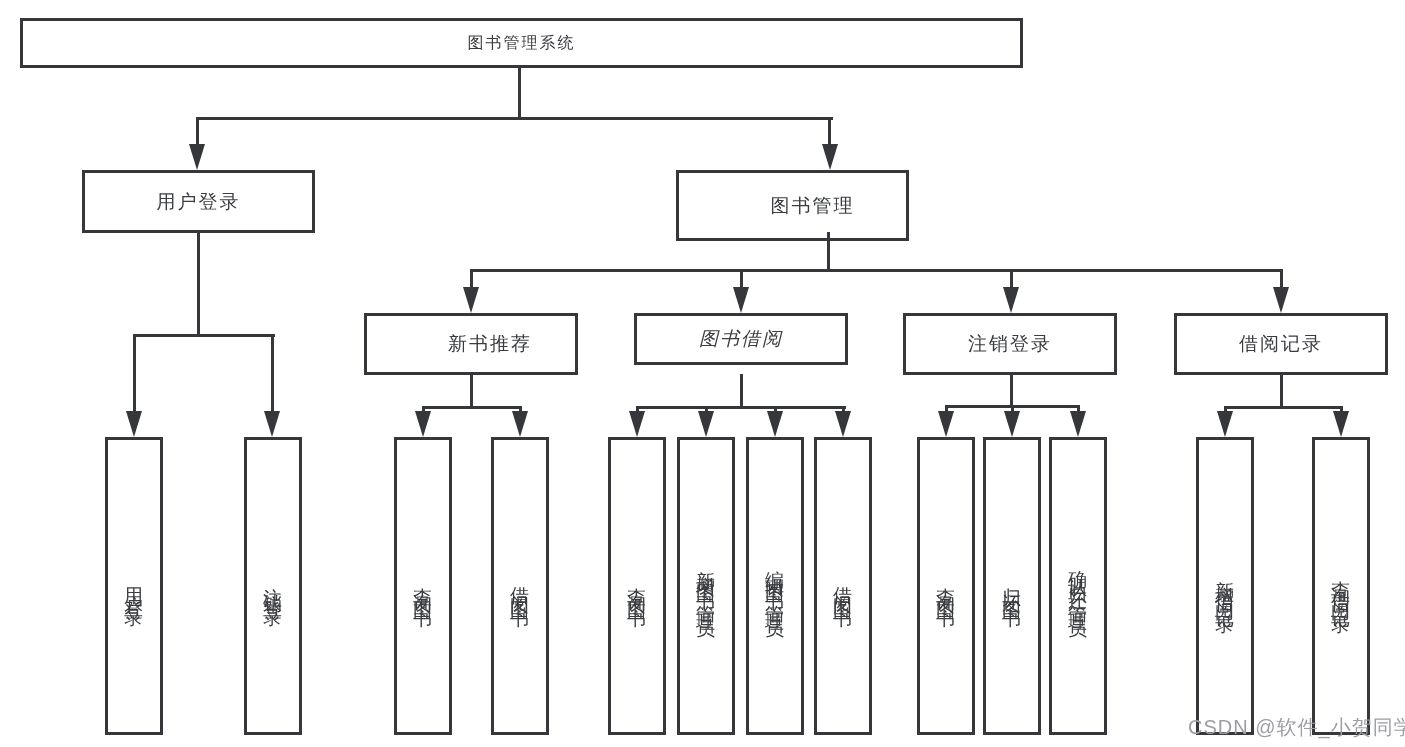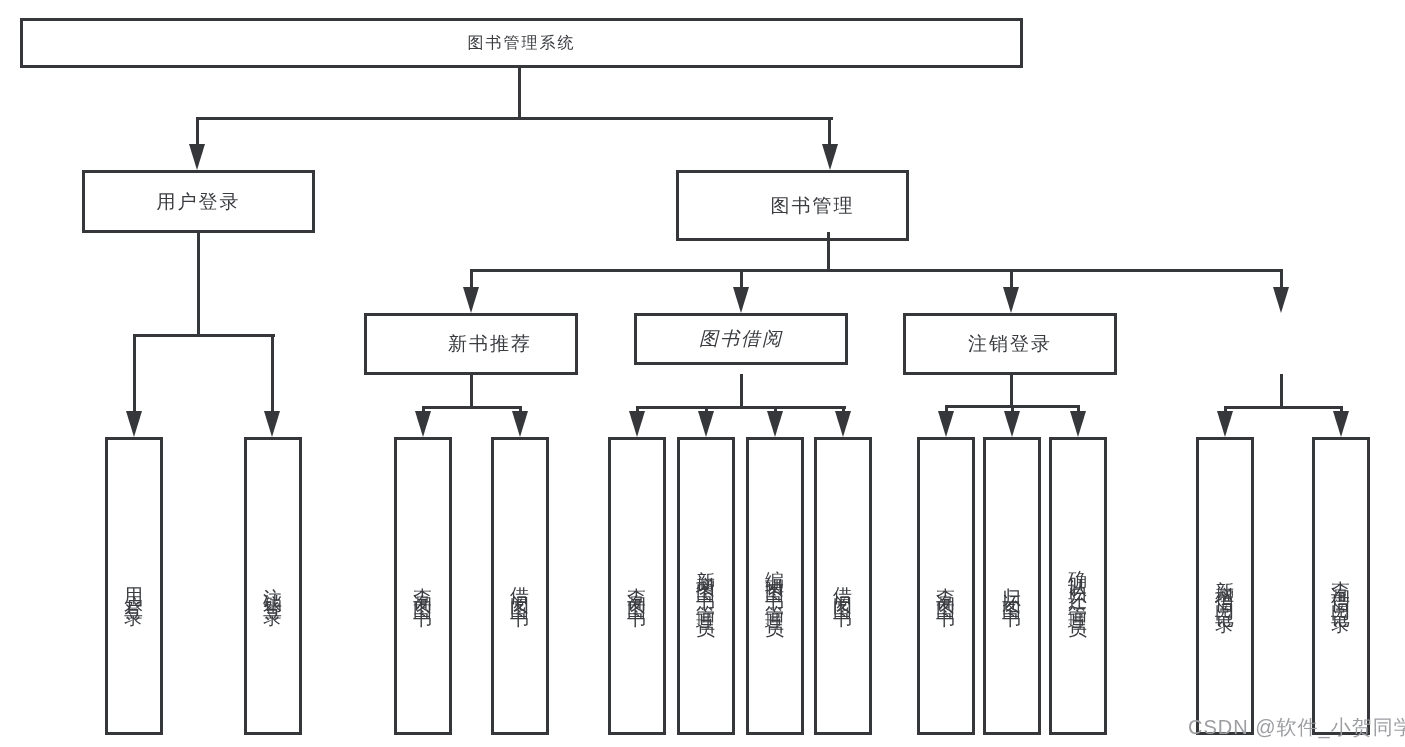--- a/index.html
+++ b/index.html
@@ -91,20 +91,23 @@
 
   <div class="box" style="left:364px; top:313px; width:214px; height:62px;padding-left:38px;">
     <span class="h-label">新书推荐</span>
   </div>
   <div class="box" style="left:634px; top:313px; width:214px; height:52px;font-style:italic;">
     <span class="h-label">图书借阅</span>
   </div>
   <div class="box" style="left:903px; top:313px; width:214px; height:62px;">
     <span class="h-label">注销登录</span>
   </div>
+  <div class="box" style="left:1174px; top:313px; width:214px; height:62px;">
+    <span class="h-label">借阅记录</span>
+  </div>
 
   <div class="line" style="left:470px; top:374px; width:3px; height:35px;"></div>
   <div class="line" style="left:422px; top:406px; width:100px; height:3px;"></div>
   <div class="line" style="left:422px; top:406px; width:3px; height:9px;"></div>
   <div class="arrow" style="left:415px; top:411px;"></div>
   <div class="line" style="left:519px; top:406px; width:3px; height:9px;"></div>
   <div class="arrow" style="left:512px; top:411px;"></div>
 
   <div class="line" style="left:740px; top:374px; width:3px; height:35px;"></div>
   <div class="line" style="left:636px; top:406px; width:210px; height:3px;"></div>

